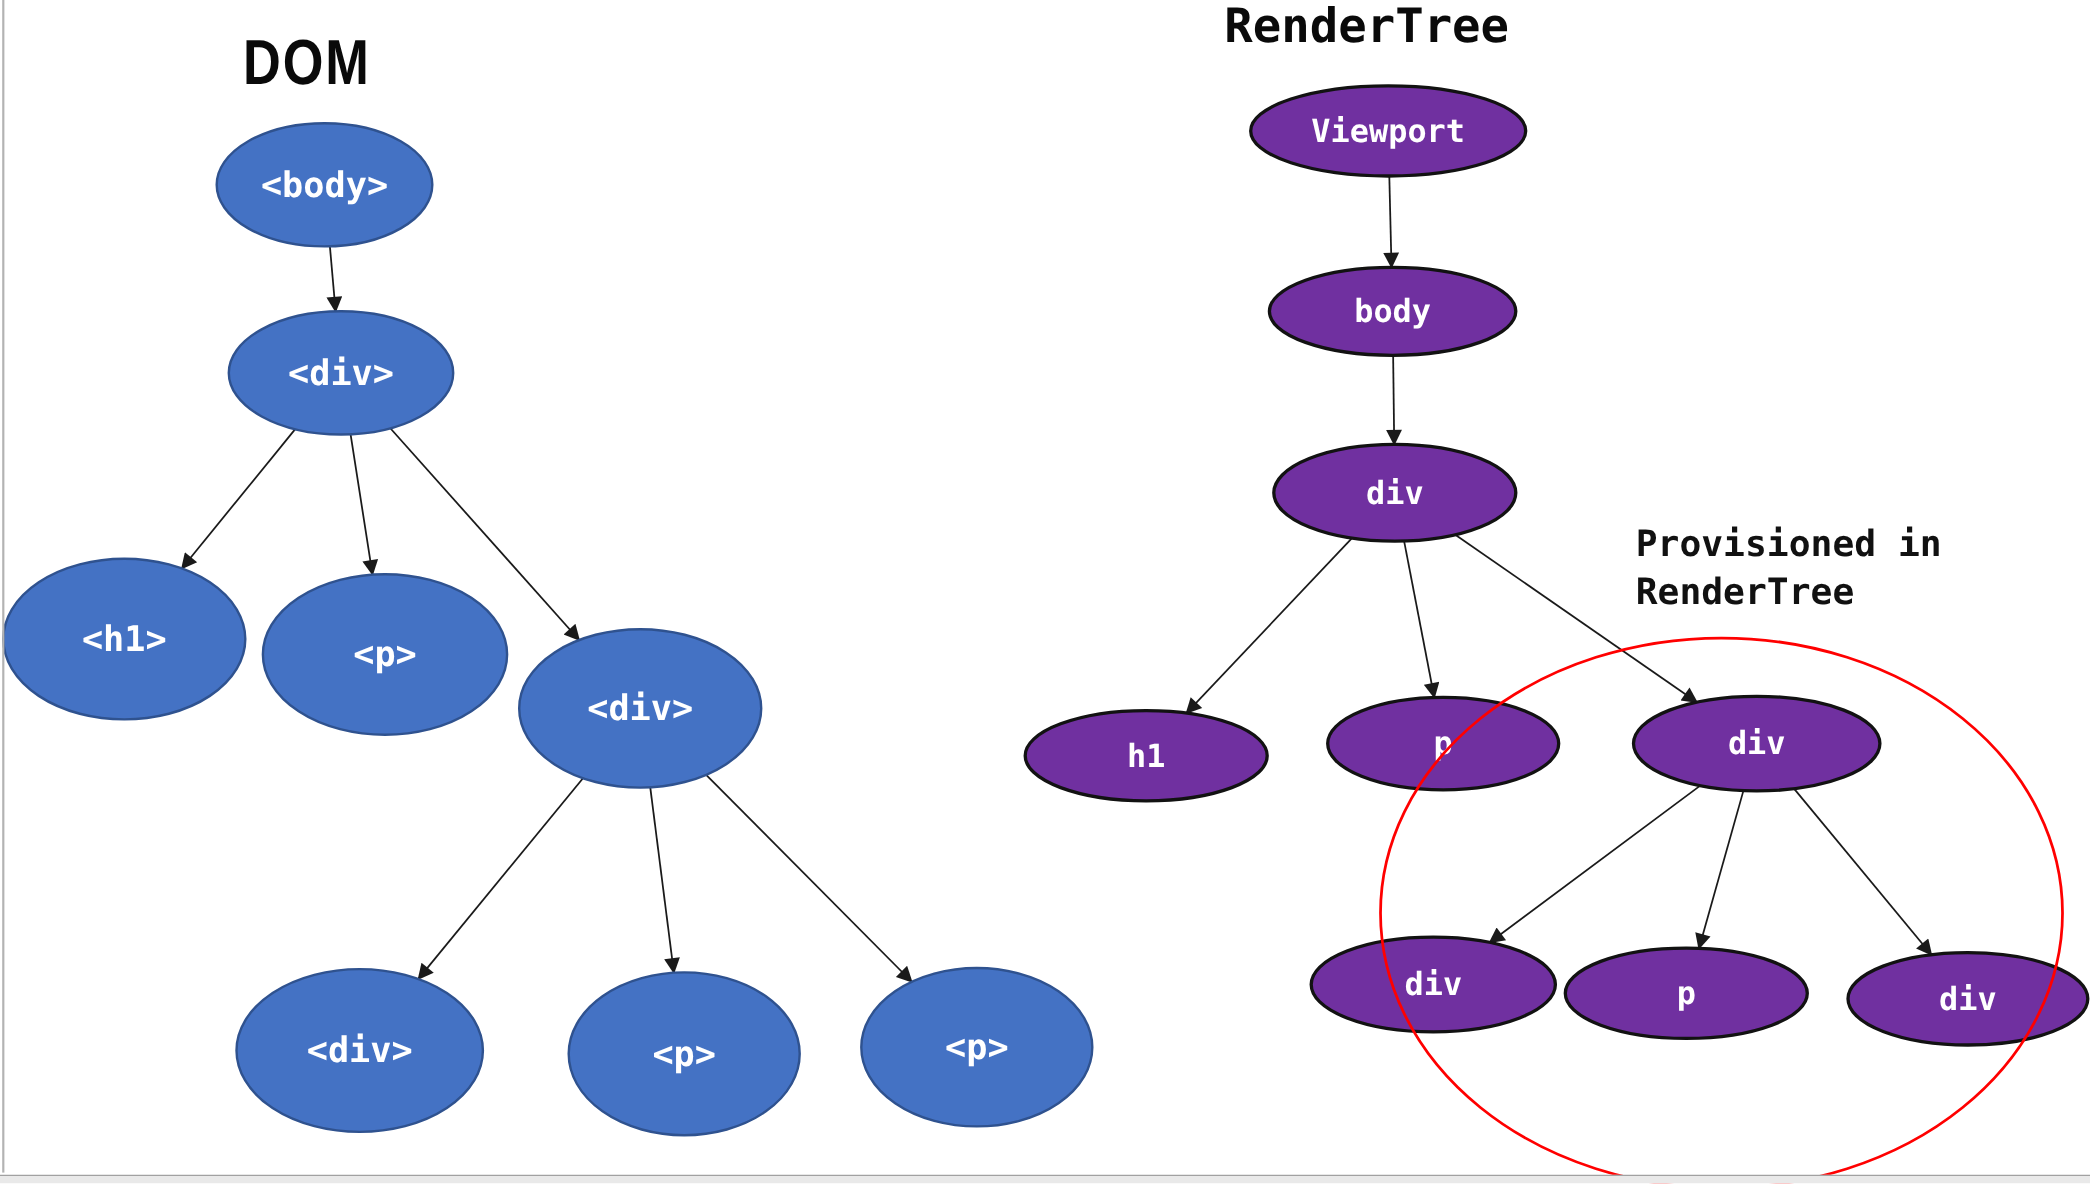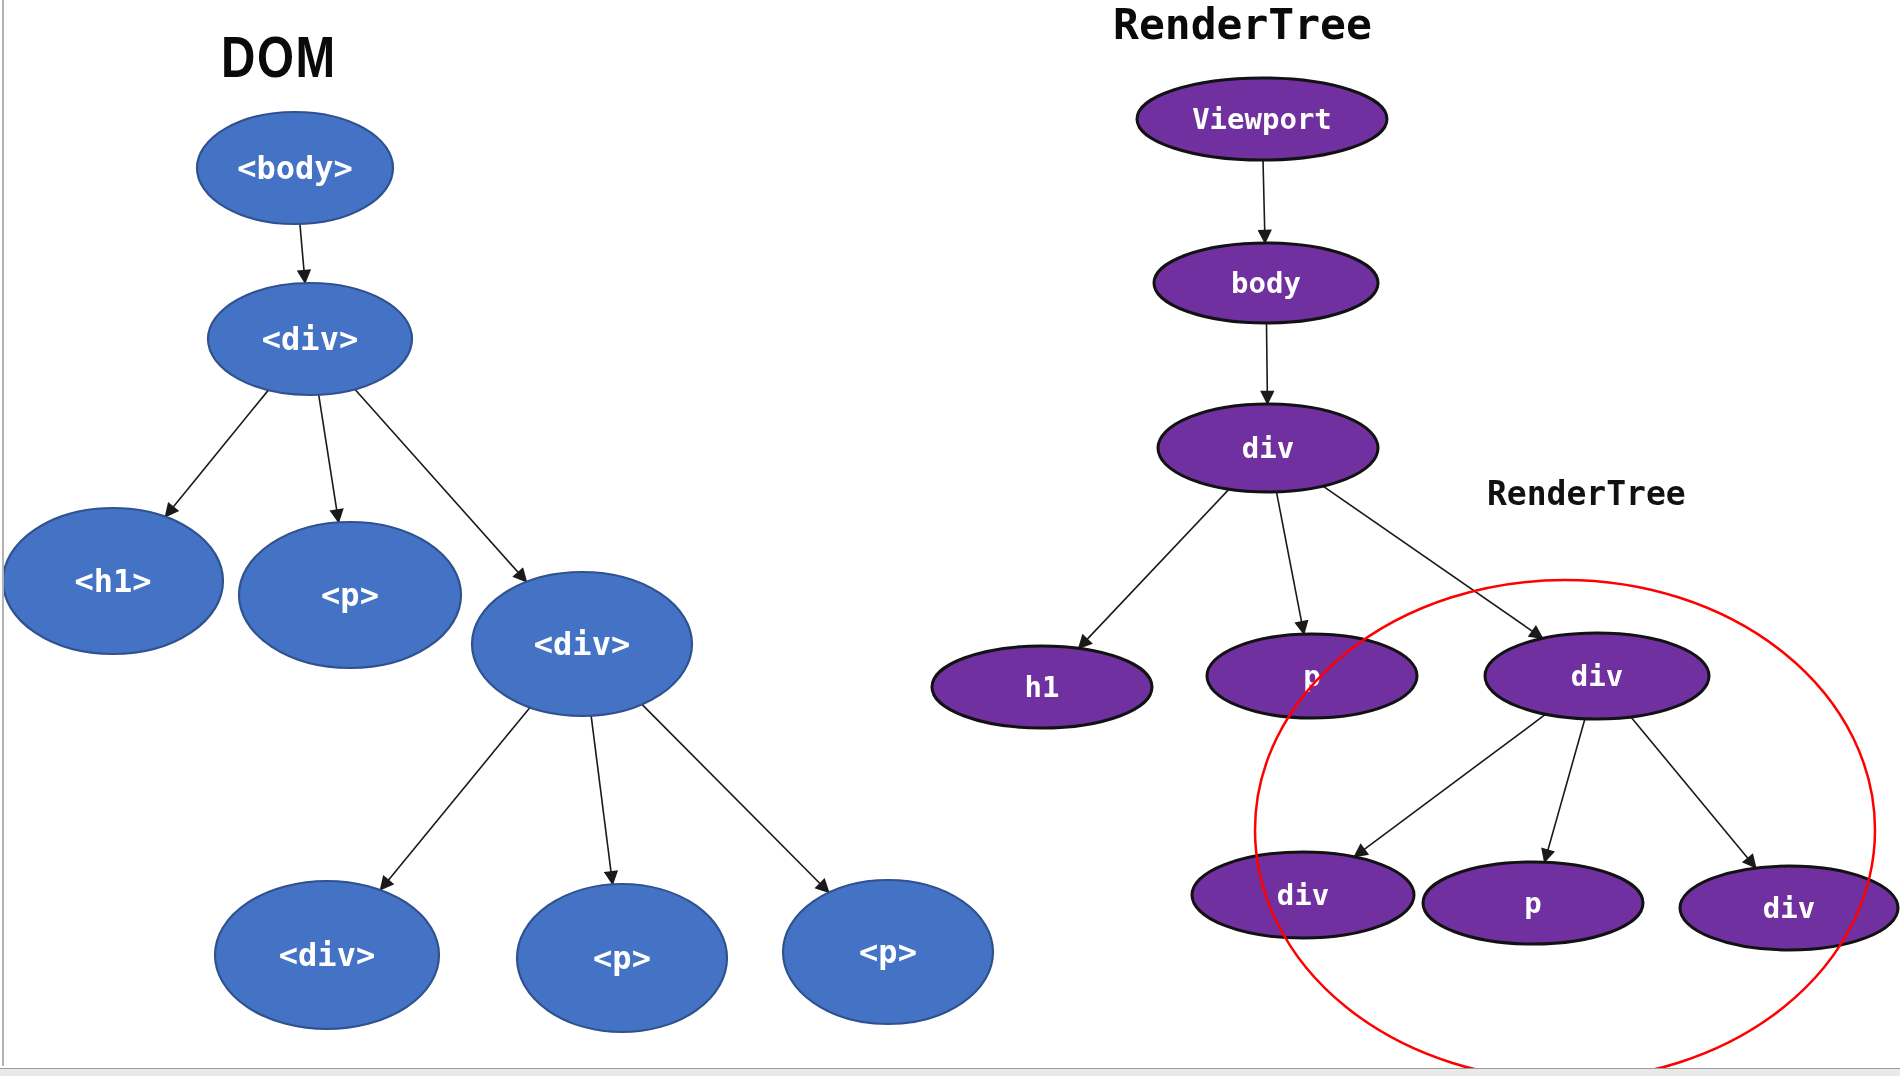--- a/index.html
+++ b/index.html
@@ -144,18 +144,19 @@
     <g id="highlight-layer">
         <ellipse cx="1565" cy="830" rx="310" ry="250" fill="none" stroke="#ff0000" stroke-width="2.5"></ellipse>
       </g>
   </svg>
 
   <div class="title-dom">DOM</div>
 
   <div class="title-render">RenderTree</div>
 
   <div class="annotation">
+    <div>Provisioned in</div>
     <div>RenderTree</div>
   </div>
 
   <div class="left-border"></div>
   <div class="bottom-bar"></div>
 </div>
 
 </body></html>

